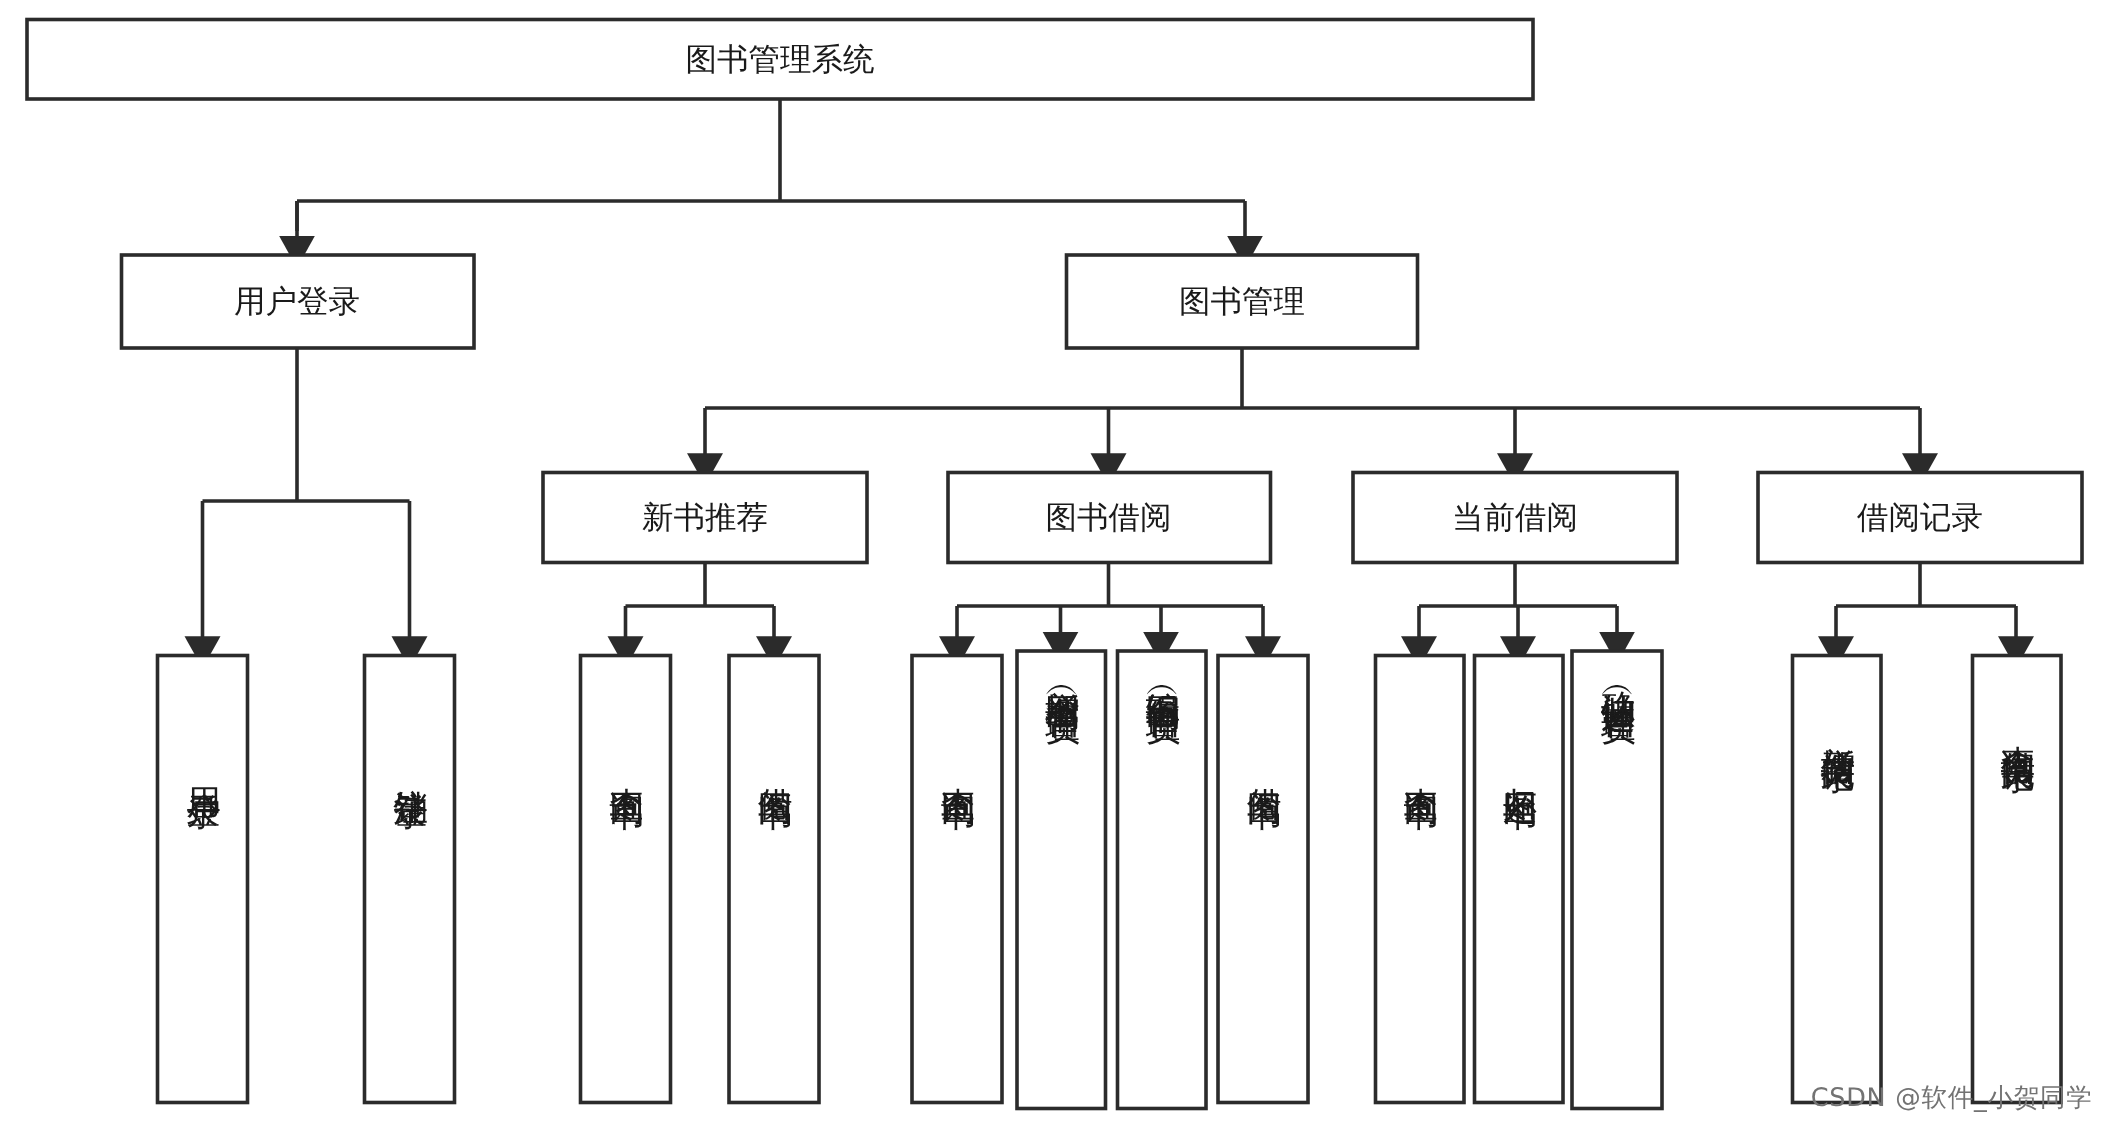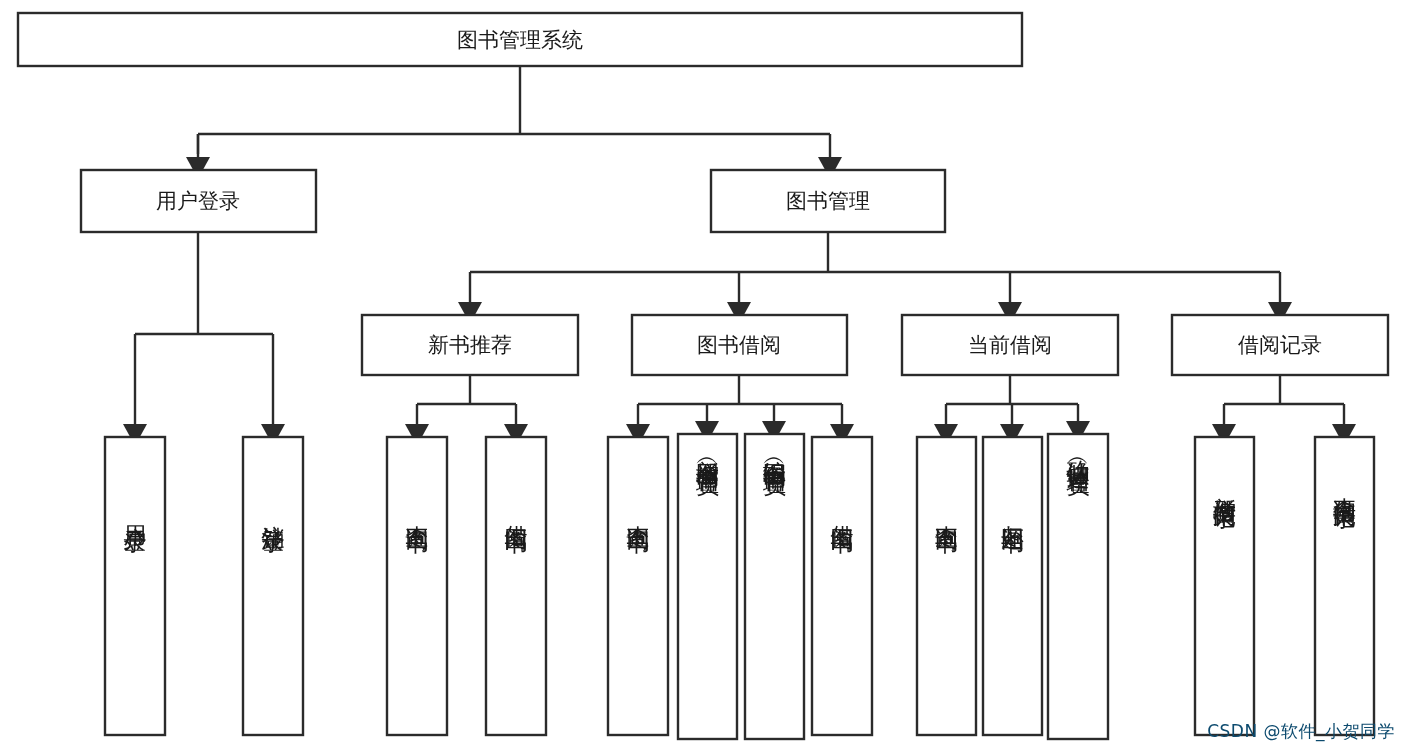--- a/index.html
+++ b/index.html
@@ -64,21 +64,21 @@
     letter-spacing: 2px;
     color: #1a1a1a;
     white-space: nowrap;
   }
   .watermark {
     position: absolute;
     right: 10px;
     bottom: 4px;
     font-family: "DejaVu Sans", "Liberation Sans", sans-serif;
     font-size: 17px;
-    color: #0c4a6e;
+    color: #737373;
     white-space: nowrap;
     letter-spacing: 0.5px;
   }
 </style>
 </head>
 <body>
 
 <div id="diagram-root">
 
   <svg id="flowchart" viewBox="0 0 1405 747">

